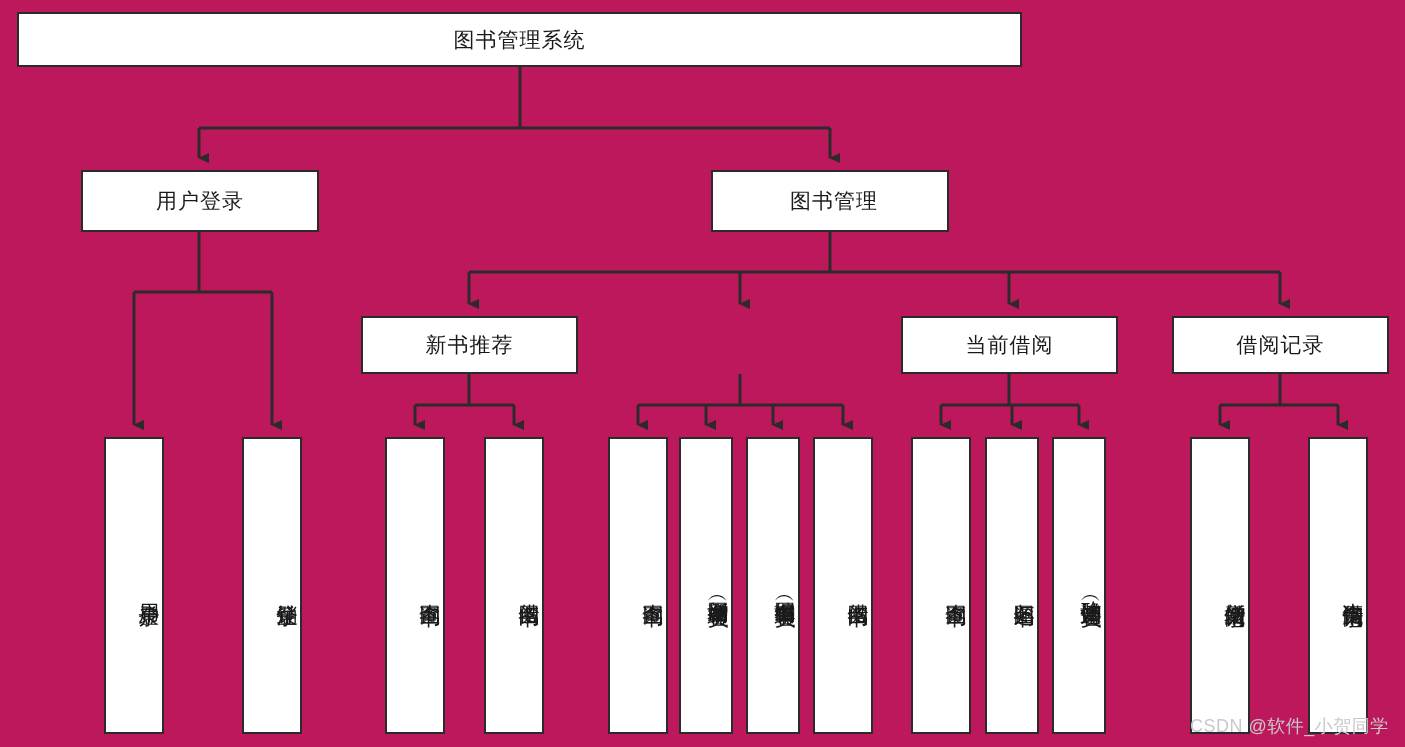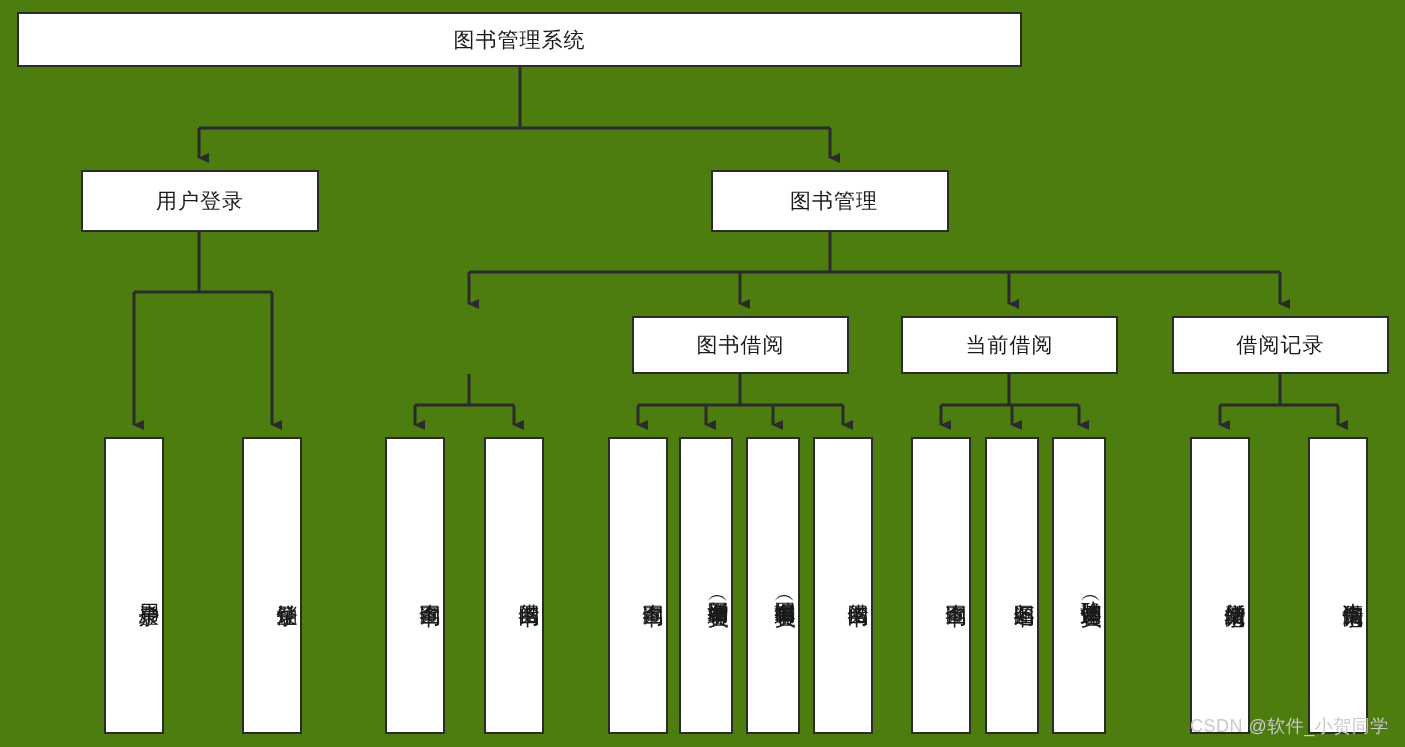--- a/index.html
+++ b/index.html
@@ -7,21 +7,21 @@
     padding: 0;
     background: #ffffff;
   }
   body {
     font-family: "Liberation Sans", "DejaVu Sans", sans-serif;
   }
   #canvas {
     position: relative;
     width: 1405px;
     height: 747px;
-    background: #4d7c0f;
+    background: #be185d;
     overflow: hidden;
   }
   .node {
     position: absolute;
     box-sizing: border-box;
     background: #ffffff;
     border: 2px solid #2b2b2b;
     display: flex;
     align-items: center;
     justify-content: center;
@@ -115,21 +115,21 @@
       <path d="M1220,405 L1220,425" marker-end="url(#arrow)"></path>
       <path d="M1338,405 L1338,425" marker-end="url(#arrow)"></path>
     </g>
   </svg>
 
   <div class="node node-h" style="left: 17px; top: 12px; width: 1005px; height: 55px;">图书管理系统</div>
 
   <div class="node node-h" style="left: 81px; top: 170px; width: 238px; height: 62px;">用户登录</div>
   <div class="node node-h" style="left: 711px; top: 170px; width: 238px; height: 62px; padding-left: 8px;">图书管理</div>
 
-  <div class="node node-h" style="left: 632px; top: 316px; width: 217px; height: 58px;">图书借阅</div>
+  <div class="node node-h" style="left: 361px; top: 316px; width: 217px; height: 58px;">新书推荐</div>
   <div class="node node-h" style="left: 901px; top: 316px; width: 217px; height: 58px;">当前借阅</div>
   <div class="node node-h" style="left: 1172px; top: 316px; width: 217px; height: 58px;">借阅记录</div>
 
   <div class="node node-v" style="left: 104px; top: 437px; width: 60px; height: 297px;">用户登录</div>
   <div class="node node-v" style="left: 242px; top: 437px; width: 60px; height: 297px;">注销登录</div>
   <div class="node node-v" style="left: 385px; top: 437px; width: 60px; height: 297px;">查询图书</div>
   <div class="node node-v" style="left: 484px; top: 437px; width: 60px; height: 297px;">借阅图书</div>
   <div class="node node-v" style="left: 608px; top: 437px; width: 60px; height: 297px;">查询图书</div>
   <div class="node node-v" style="left: 679px; top: 437px; width: 54px; height: 297px;">新增图书（管理员）</div>
   <div class="node node-v" style="left: 746px; top: 437px; width: 54px; height: 297px;">编辑图书（管理员）</div>

